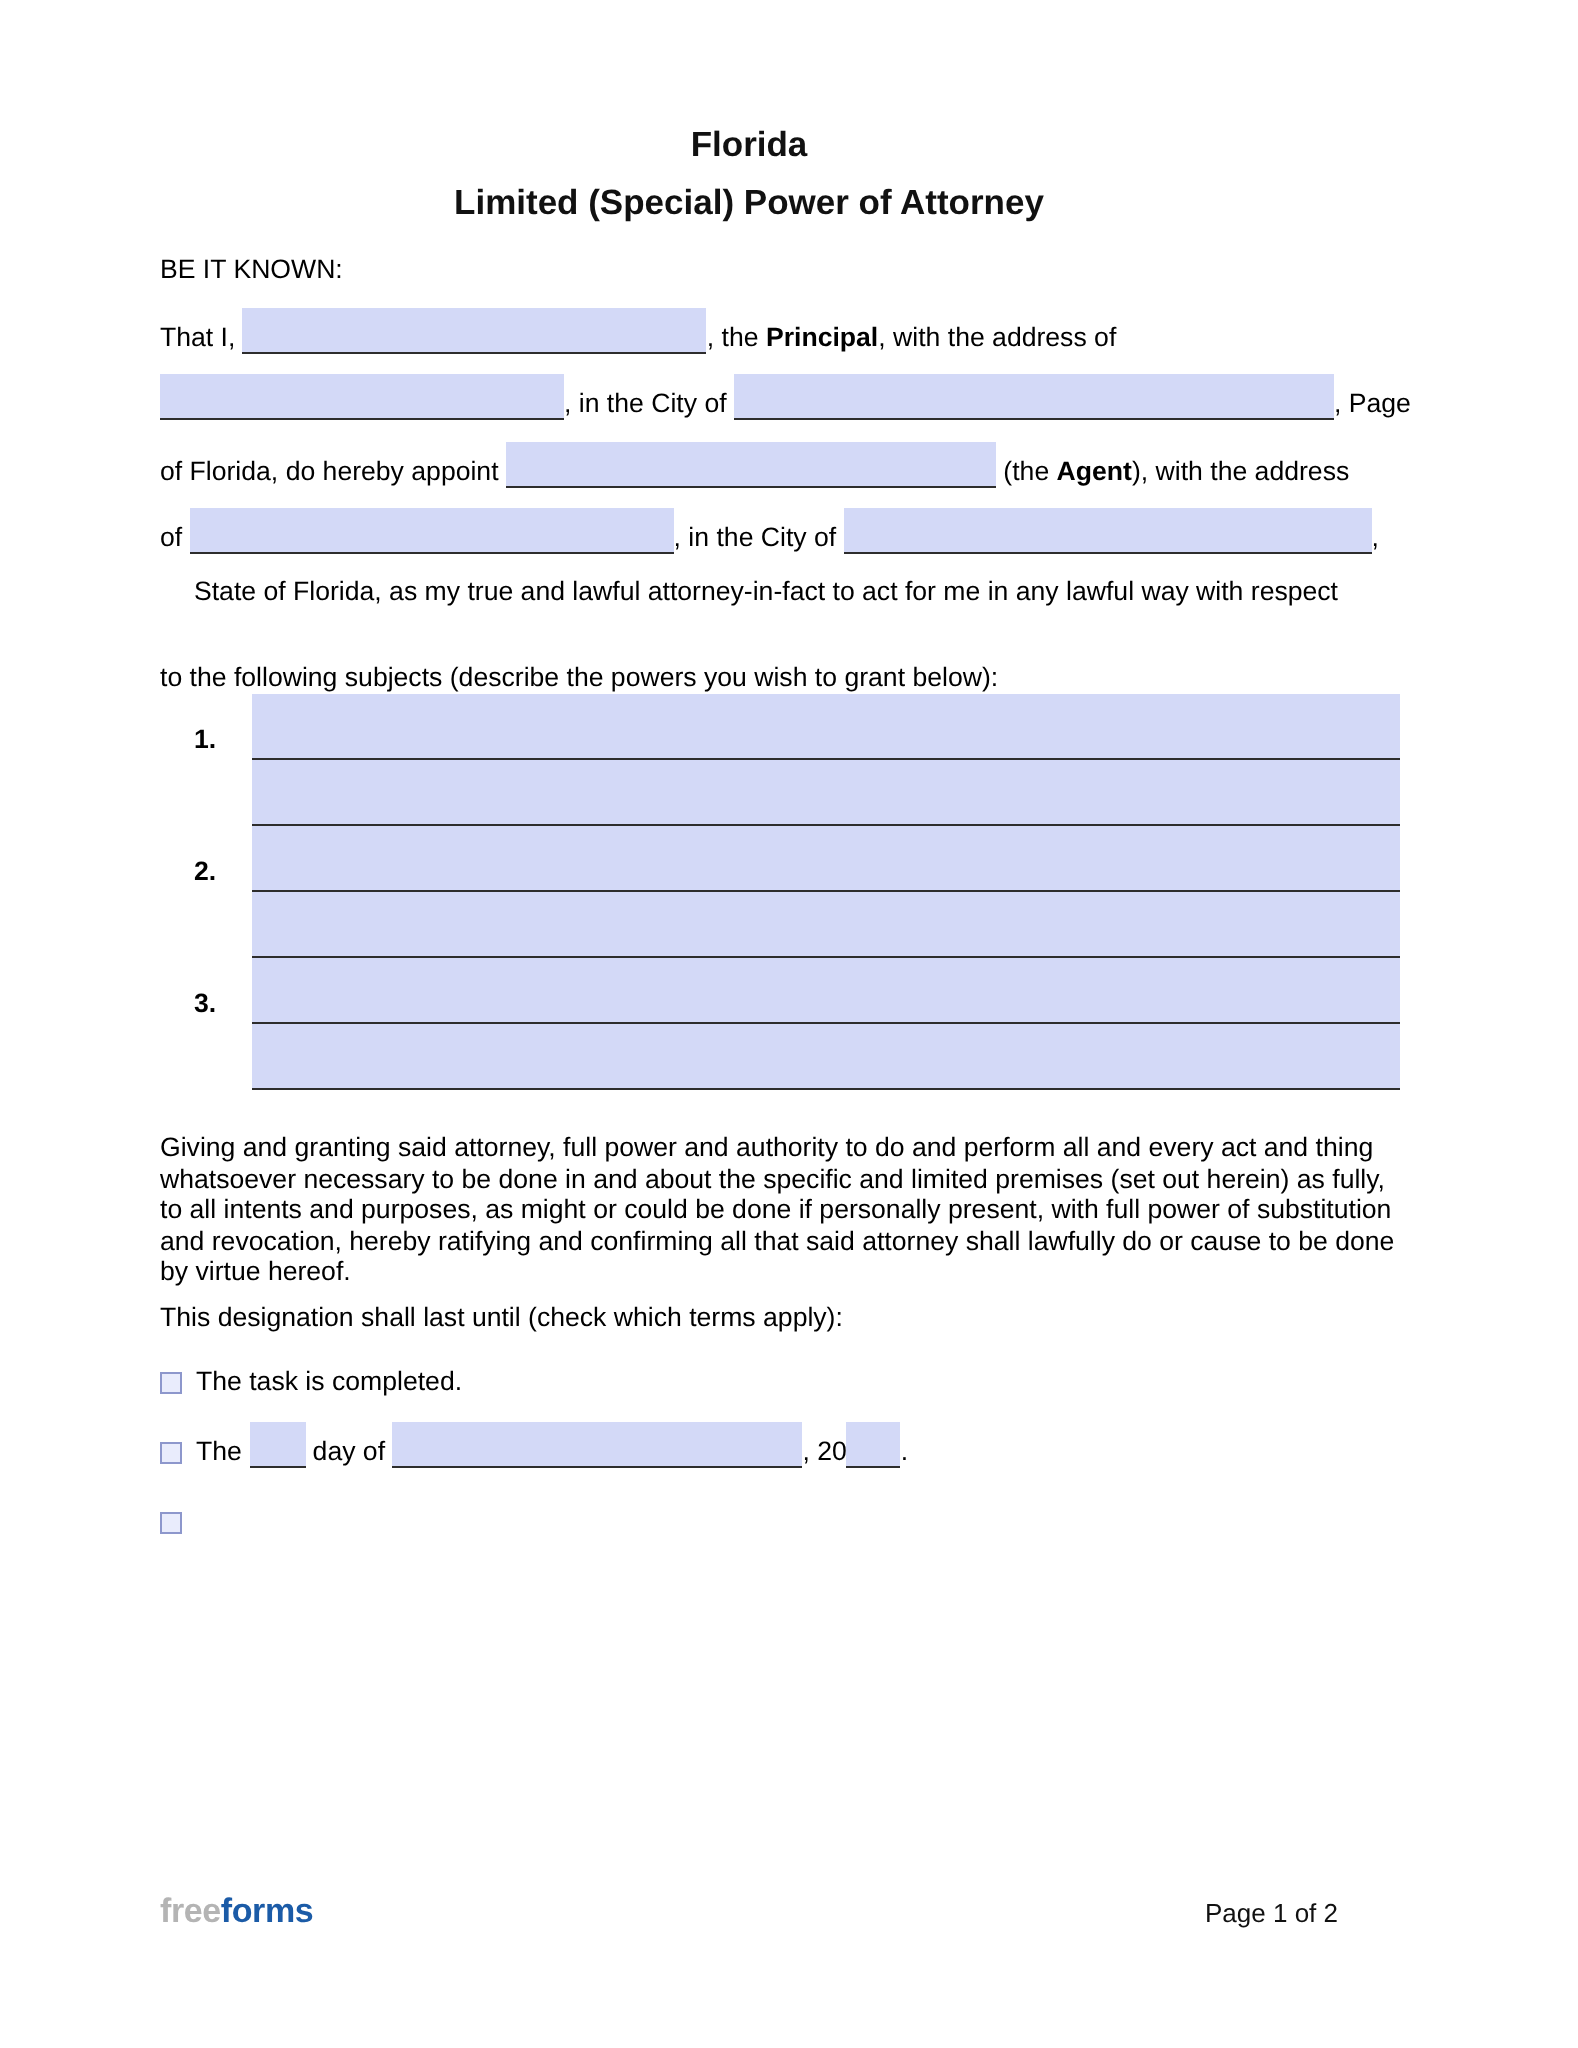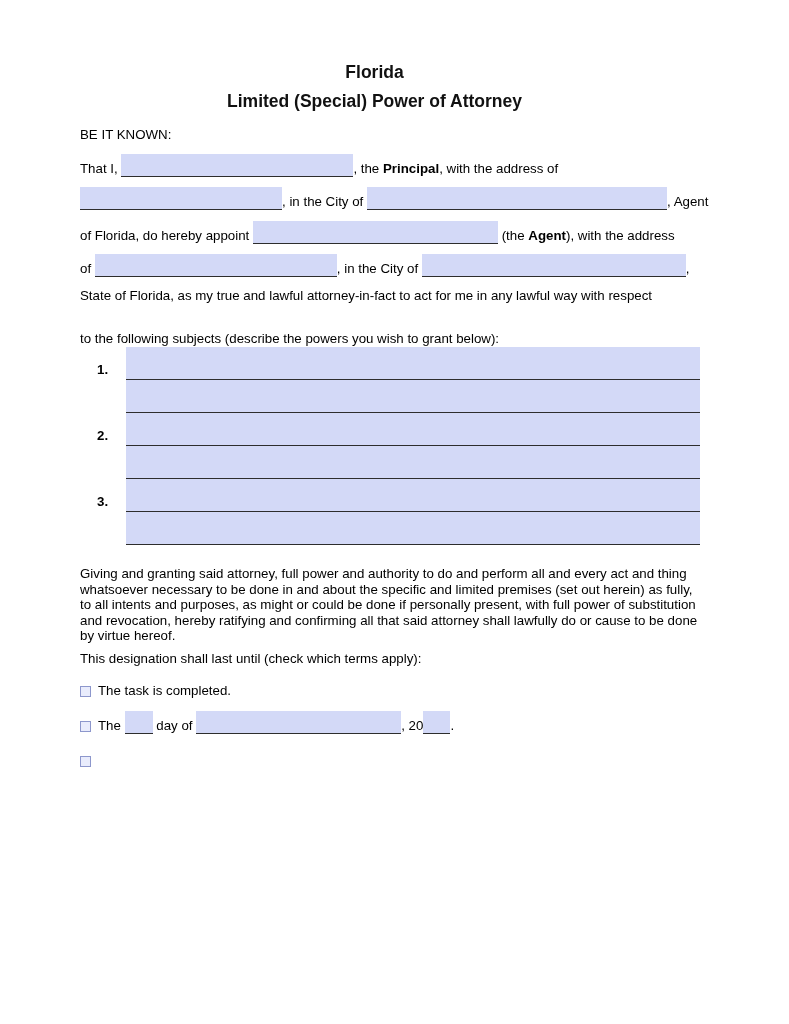--- a/index.html
+++ b/index.html
@@ -20,21 +20,21 @@
     text-align: center;
     font-weight: bold;
     font-size: 17.5px;
     line-height: 29px;
     color: #111;
   }
 
   .be-known { margin-top: 11px; line-height: 14px; }
 
   .fill-line { display: flex; align-items: flex-end; }
-  .h27 { height: 27px; }
+  .h27 { height: 27px; justify-content: flex-end; }
   .h33 { height: 33px; }
   .h34 { height: 34px; }
   .h43 { height: 43px; }
   .t { white-space: pre; line-height: 16px; }
   .b { font-weight: bold; }
 
   .field {
     display: inline-block;
     height: 23px;
     background: #d3d9f7;
@@ -116,21 +116,21 @@
       <span class="field" style="width:232px"></span>
       <span class="t">, the </span>
       <span class="t b">Principal</span>
       <span class="t">, with the address of</span>
     </div>
 
     <div class="fill-line h33">
       <span class="field" style="width:202px"></span>
       <span class="t">, in the City of </span>
       <span class="field" style="width:300px"></span>
-      <span class="t">, Agent</span>
+      <span class="t">, Page</span>
     </div>
 
     <div class="fill-line h34">
       <span class="t">of Florida, do hereby appoint </span>
       <span class="field" style="width:245px"></span>
       <span class="t"> (the </span>
       <span class="t b">Agent</span>
       <span class="t">), with the address</span>
     </div>
 
@@ -181,13 +181,19 @@
       <span class="t">.</span>
     </div>
 
     <div class="opt">
       <span class="cb"></span>
     </div>
 
 
   </div>
 
+  <div class="footer">
+    <div class="brand">
+      <span class="brand-free">free</span><span class="brand-forms">forms</span>
+    </div>
+    <div class="page-num">Page 1 of 2</div>
+  </div>
 </div>
 
 </body></html>

